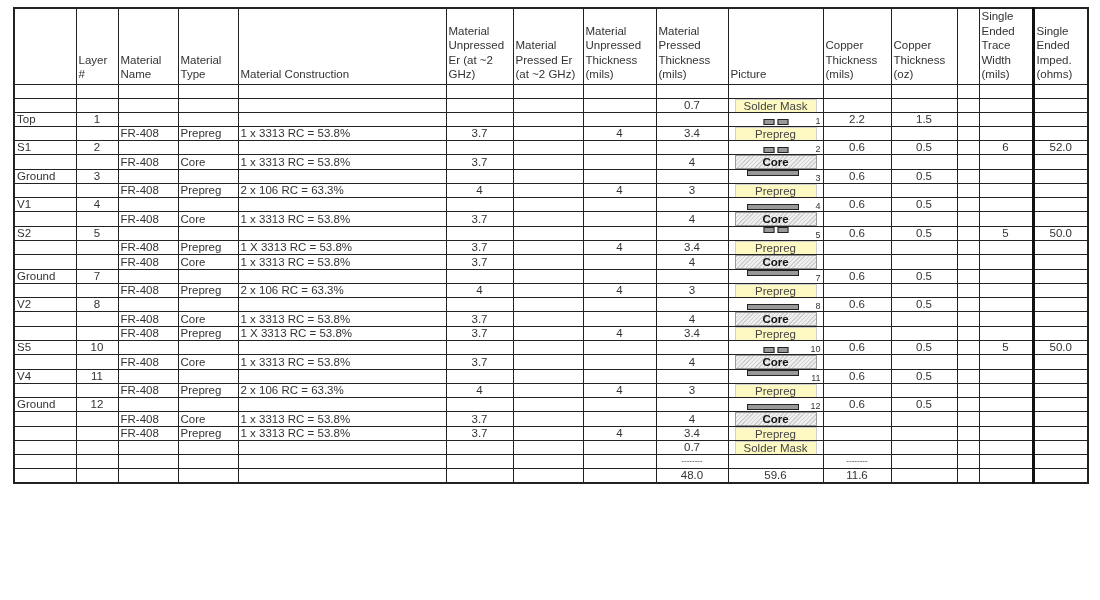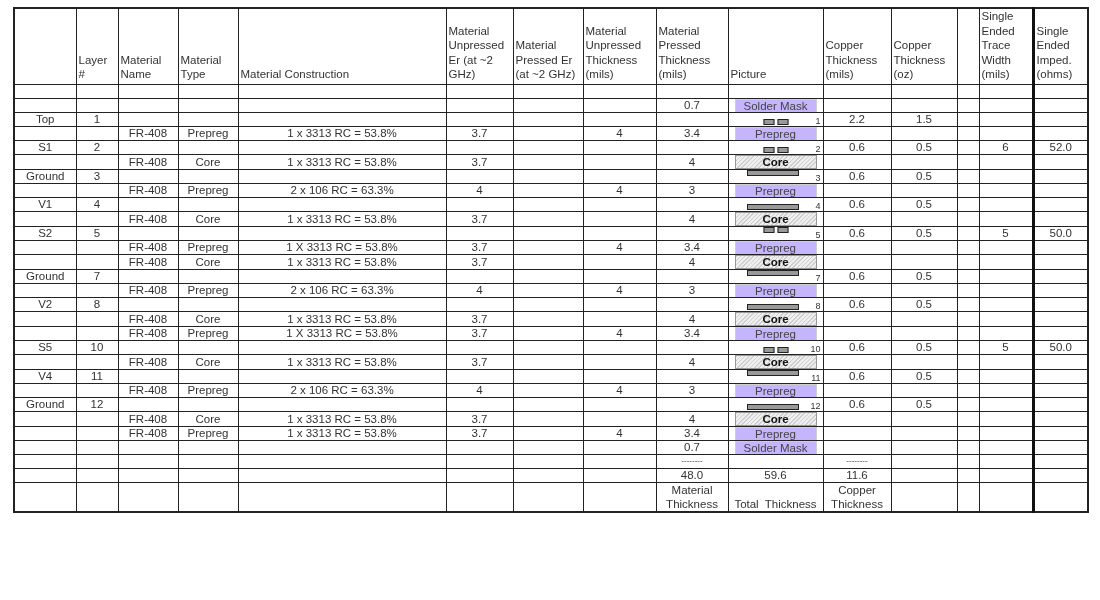--- a/index.html
+++ b/index.html
@@ -1,26 +1,26 @@
 <!DOCTYPE html>
 <html><head>
 <meta charset="utf-8">
 <style>
   html, body { margin:0; padding:0; background:#ffffff; }
   body { width:1100px; height:600px; position:relative; overflow:hidden; font-family:"Liberation Sans", sans-serif; color:#333; }
   table.stack { position:absolute; left:13px; top:7px; border-collapse:collapse; table-layout:fixed; border:2px solid #222; }
   table.stack td, table.stack th { border:1.5px solid #222; padding:0 2px; font-size:11.5px; font-weight:normal; line-height:12px; height:13px; overflow:hidden; white-space:nowrap; }
   table.stack th { vertical-align:bottom; text-align:left; white-space:normal; height:72px; padding-bottom:2px; font-size:11.5px; line-height:14.5px; color:#333; }
-  td.l { text-align:center; }
+  td.l { text-align:left; }
   td.c { text-align:center; }
   td.pic { position:relative; padding:0; }
   td.thick-left, th.thick-left { border-left:3px solid #111 !important; }
   tr.last td { height:28px; vertical-align:bottom; line-height:14px; white-space:normal; text-align:center; }
   .lbl { display:block; margin:0 4px; height:12px; line-height:13px; text-align:center; font-size:11.5px; color:#444; }
-  .lbl.solder, .lbl.prepreg { background:#c4b5fd; border:1px solid #cfcfcf; border-bottom:none; }
+  .lbl.solder, .lbl.prepreg { background:#fef9c3; border:1px solid #cfcfcf; border-bottom:none; }
   .lbl.core { background:repeating-linear-gradient(135deg,#cfcfcf 0 1px,#efefef 1px 3px); font-weight:bold; color:#111; border:1px solid #999; }
   .num { position:absolute; right:2px; bottom:0; font-size:9px; line-height:10px; color:#333; }
   .pads { position:absolute; left:50%; transform:translateX(-50%); display:flex; gap:3px; }
   .pad { width:9px; height:4px; border:1px solid #222; background:#999; }
   .plane { position:absolute; left:18px; right:24px; height:4px; border:1px solid #222; background:#999; }
 </style>
 </head>
 <body>
 
 <table class="stack">
@@ -602,31 +602,14 @@
         <td></td>
         <td></td>
         <td class="c">48.0</td>
         <td class="c">59.6</td>
         <td class="c">11.6</td>
         <td></td>
         <td></td>
         <td></td>
         <td class="thick-left"></td>
       </tr>
-      <tr class="last">
-        <td></td>
-        <td></td>
-        <td></td>
-        <td></td>
-        <td></td>
-        <td></td>
-        <td></td>
-        <td></td>
-        <td>Material Thickness</td>
-        <td style="white-space:pre">Total  Thickness</td>
-        <td>Copper Thickness</td>
-        <td></td>
-        <td></td>
-        <td></td>
-        <td class="thick-left"></td>
-      </tr>
     </tbody>
 </table>
 
 </body></html>

